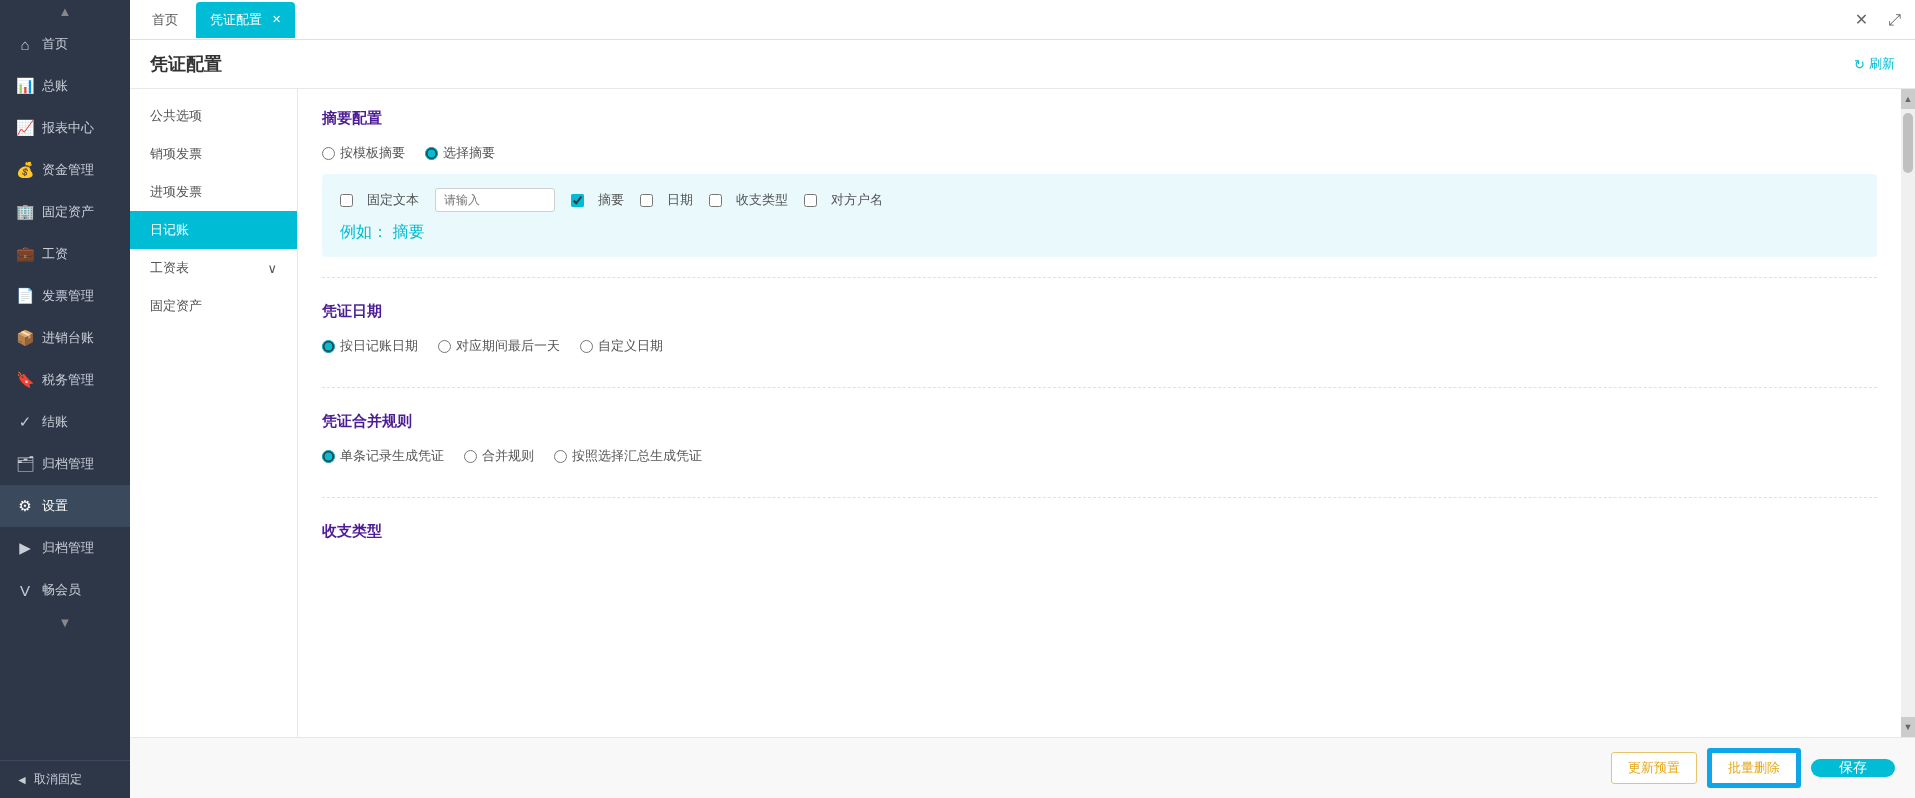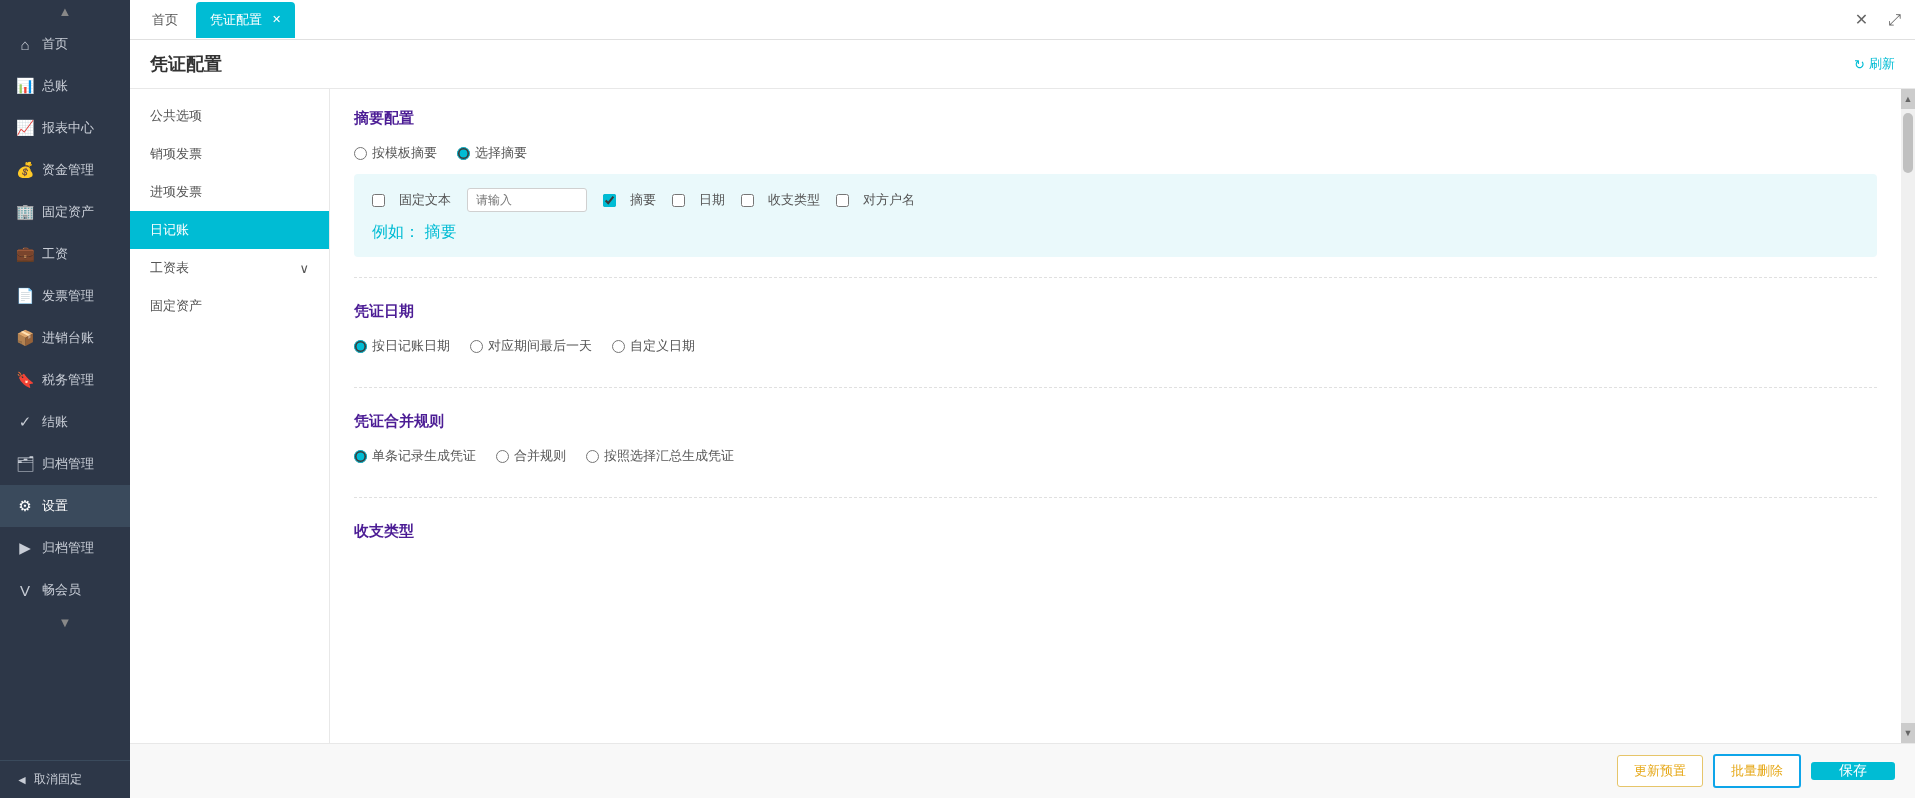--- a/index.html
+++ b/index.html
@@ -127,21 +127,21 @@
 
     
     .content-area {
       display: flex;
       flex: 1;
       overflow: hidden;
     }
 
     
     .left-nav {
-      width: 200px;
+      width: 168px;
       background: #fff;
       border-right: 1px solid #e8e8e8;
       padding: 8px 0;
       flex-shrink: 0;
     }
     .left-nav-item {
       padding: 10px 20px;
       cursor: pointer;
       font-size: 13px;
       color: #555;
@@ -254,30 +254,30 @@
       color: #555;
     }
     .btn-update {
       background: #fff;
       color: #e6a817;
       border: 1px solid #e6c56a;
     }
     .btn-batch-delete {
       background: #fff;
       color: #e6a817;
-      border: 2px solid #0ea5e9;
+      border: 5px solid #0ea5e9;
       text-align: right;
     }
     .btn-save {
       background: #00bcd4;
       color: #fff;
       border: none;
       padding: 0 28px;
       font-size: 14px;
-      border-radius: 3px;
+      border-radius: 13px;
     }
 
     
     .scrollbar-track {
       width: 14px;
       background: #f0f0f0;
       display: flex;
       flex-direction: column;
       align-items: center;
     }

